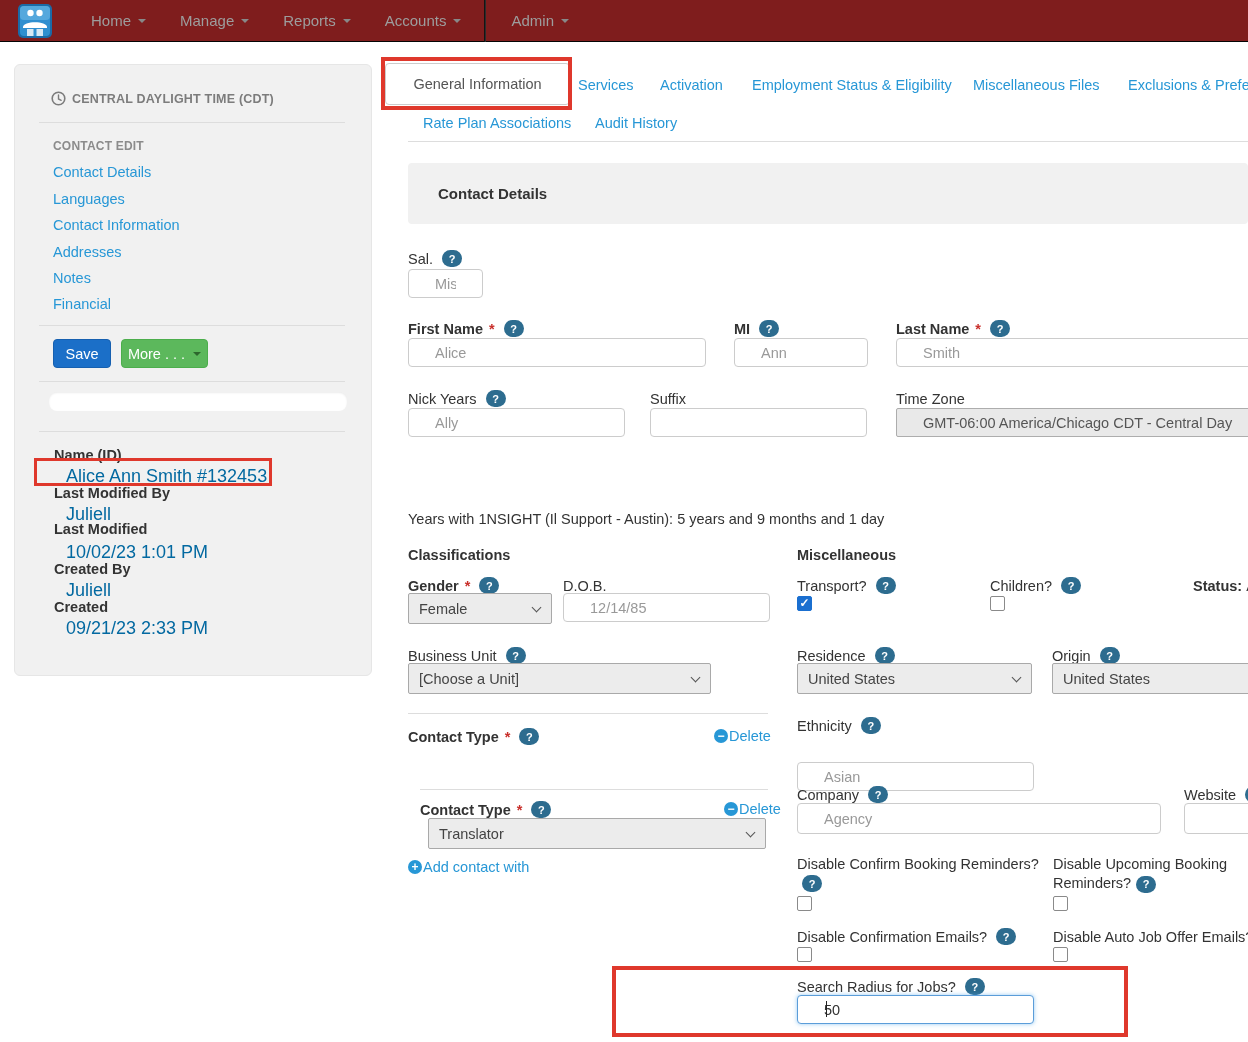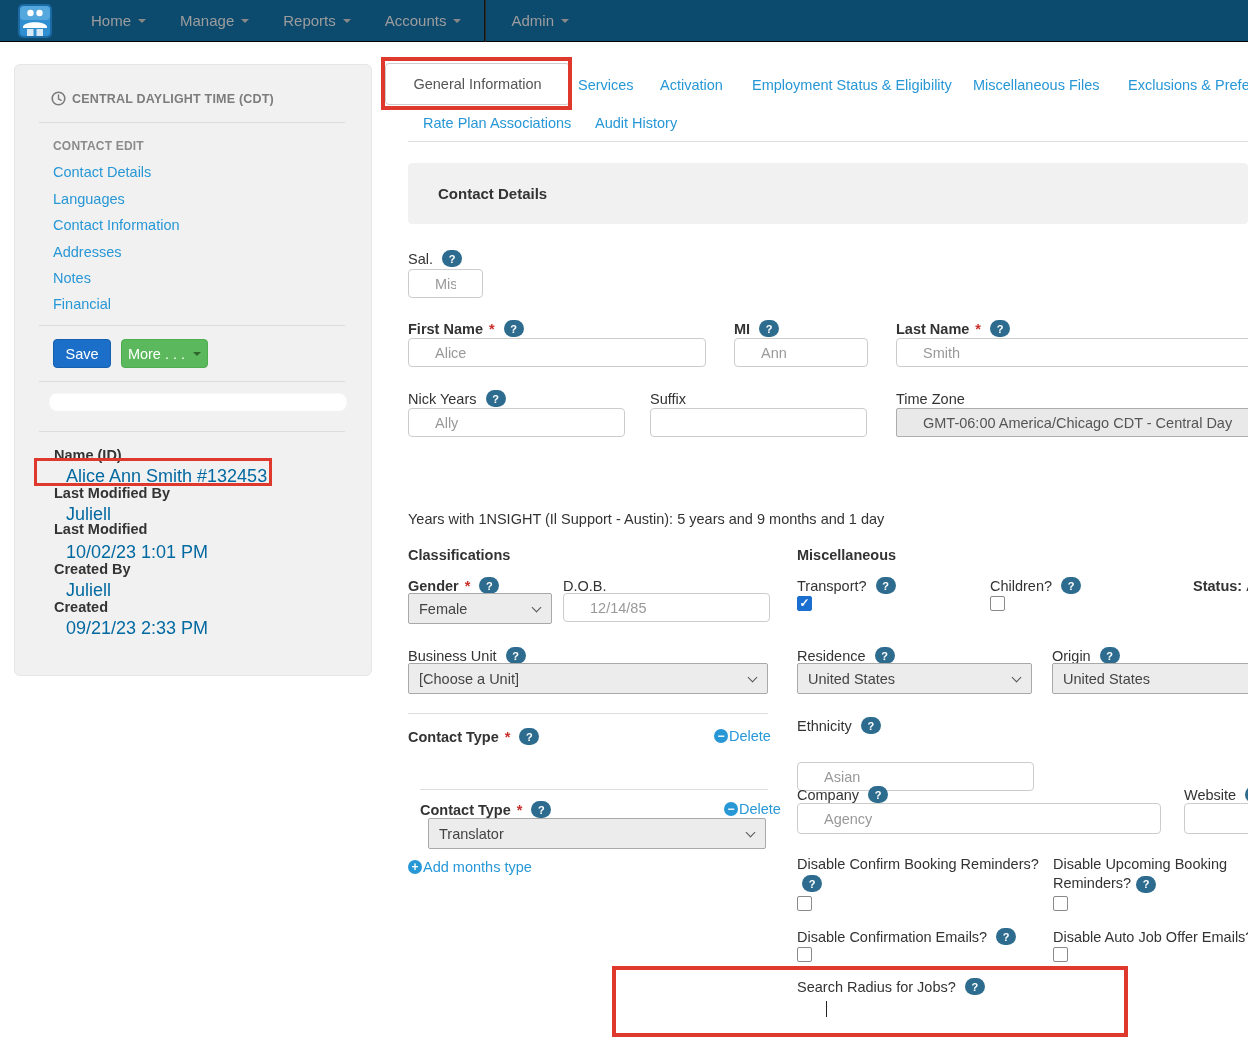--- a/index.html
+++ b/index.html
@@ -2,21 +2,21 @@
 <html><head>
 <meta charset="utf-8">
 <style>
   * { margin:0; padding:0; box-sizing:border-box; }
   html,body { background:#fff; }
   .screen {
     position:relative; width:1248px; height:1042px; overflow:hidden;
     background:#fff; font-family:"Liberation Sans", sans-serif; font-size:14.5px; color:#333;
   }
   
-  .navbar { position:absolute; left:0; top:0; width:1248px; height:42px; background:#0c4a6e; border-bottom:1px solid #050505; display:flex; align-items:center; }
+  .navbar { position:absolute; left:0; top:0; width:1248px; height:42px; background:#7f1d1d; border-bottom:1px solid #050505; display:flex; align-items:center; }
   .nav-logo { position:absolute; left:14px; top:3px; width:42px; height:36px; display:flex; align-items:center; justify-content:center; }
   .nav-menu { display:flex; align-items:center; margin-left:74px; height:42px; }
   .nav-item { display:flex; align-items:center; gap:7px; padding:0 17px; height:42px; color:#9d9d9d; font-size:15px; cursor:pointer; white-space:nowrap; }
   .caret { width:0; height:0; border-left:4px solid transparent; border-right:4px solid transparent; border-top:4px solid #888; }
   .nav-divider { width:2px; height:42px; background:#141414; border-right:1px solid #2c2c2c; margin-left:6px; }
   .nav-item.admin { margin-left:8px; }
   
   .sidebar { position:absolute; left:14px; top:64px; width:358px; height:612px; background:#f1f1f1; border:1px solid #e6e6e6; border-radius:6px; }
   .sb-abs { position:absolute; white-space:nowrap; }
   .sb-header { font-size:12.5px; font-weight:bold; color:#7c7c7c; letter-spacing:.2px; display:flex; align-items:center; gap:6px; }
@@ -234,21 +234,21 @@
 
   <div class="row-label" style="left:1193px; top:576px;">
     <span style="font-weight:bold;">Status:</span>
     <span>Active</span>
   </div>
 
   <div class="row-label" style="left:408px; top:646px;">
     <span>Business Unit</span>
     <span class="help">?</span>
   </div>
-  <div class="sel" style="left:408px; top:663px; width:360px;">
+  <div class="sel" style="left:408px; top:663px; width:303px;">
     <span class="val">[Choose a Unit]</span>
     <span class="chev"></span>
   </div>
 
   <div class="row-label" style="left:797px; top:646px;">
     <span>Residence</span>
     <span class="help">?</span>
   </div>
   <div class="sel" style="left:797px; top:663px; width:235px;">
     <span class="val">United States</span>
@@ -291,21 +291,21 @@
     <span class="mini-circle">−</span>
     <span>Delete</span>
   </div>
   <div class="sel" style="left:428px; top:818px; width:338px;">
     <span class="val">Translator</span>
     <span class="chev"></span>
   </div>
 
   <div class="action-link" style="left:408px; top:859px;">
     <span class="mini-circle">+</span>
-    <span>Add months type</span>
+    <span>Add contact with</span>
   </div>
 
   <div class="row-label" style="left:797px; top:785px;">
     <span>Company</span>
     <span class="help">?</span>
   </div>
   <input class="inp" style="left: 797px; top: 803px; width: 364px; height: 31px;" placeholder="Agency">
 
   <div class="row-label" style="left:1184px; top:785px;">
     <span>Website</span>
@@ -330,19 +330,20 @@
 
   <div class="row-label" style="left:1053px; top:927px;">
     <span>Disable Auto Job Offer Emails?</span>
   </div>
   <div class="cb" style="left:1053px; top:947px;"></div>
 
   <div class="row-label" style="left:797px; top:977px;">
     <span>Search Radius for Jobs?</span>
     <span class="help">?</span>
   </div>
+  <input class="inp focused" style="left: 797px; top: 995px; width: 237px;" value="50">
   <div class="caret-bar" style="left:826px; top:1001px;"></div>
 
   <div class="redbox" style="left:381px; top:57px; width:191px; height:53px;"></div>
   <div class="redbox" style="left:34px; top:458px; width:238px; height:28px; border-width:3px;"></div>
   <div class="redbox" style="left:612px; top:966px; width:516px; height:71px;"></div>
 
 </div>
 
 </body></html>

